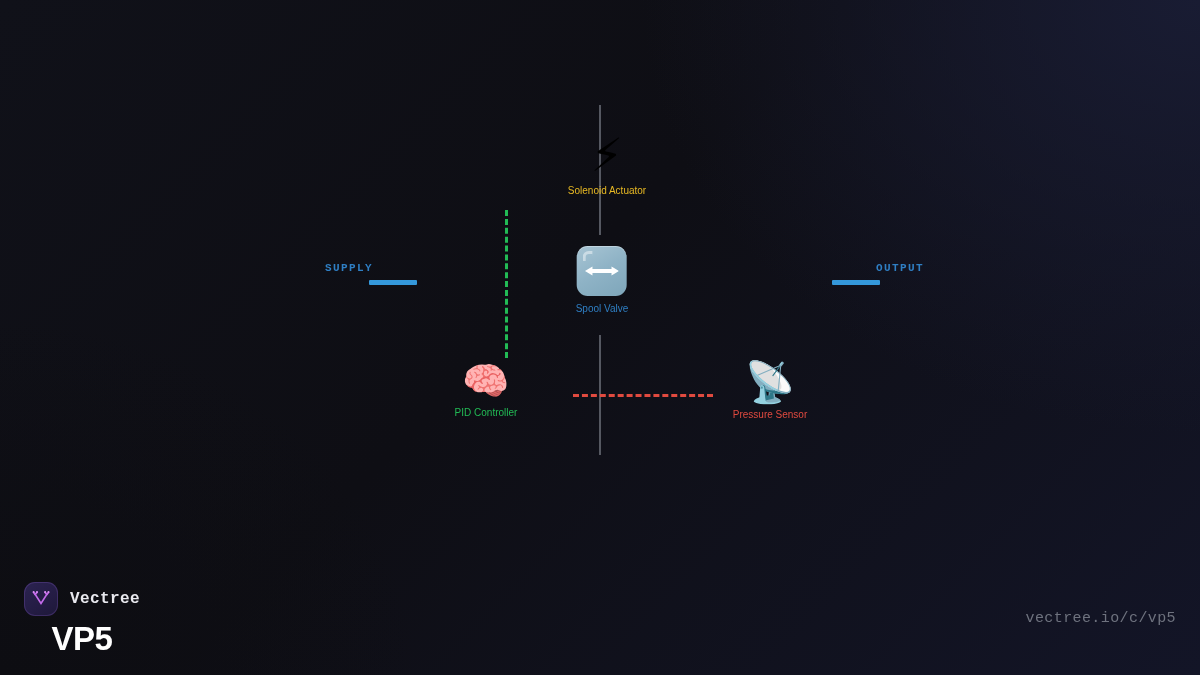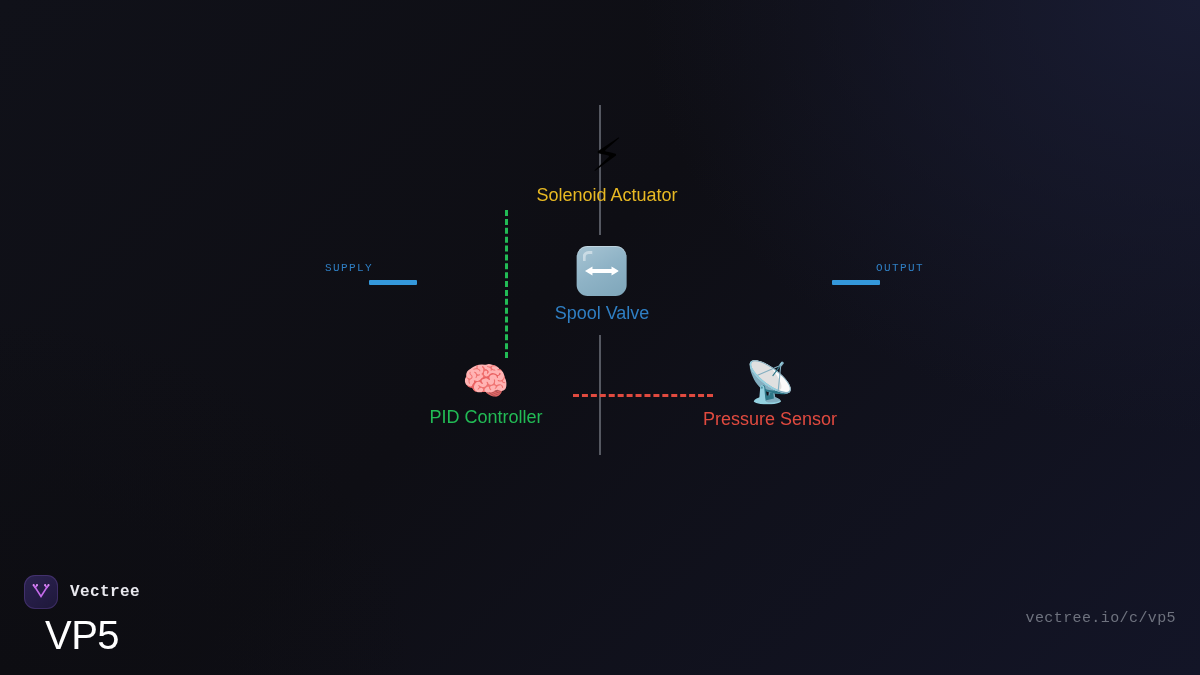--- a/index.html
+++ b/index.html
@@ -44,21 +44,21 @@
     align-items:center;
     transform:translate(-50%, 0);
   }
   .node-icon {
     line-height:1;
     text-align:center;
     font-family:"DejaVu Sans", sans-serif;
   }
   .node-label {
     margin-top:7px;
-    font-size:18px;
+    font-size:10px;
     white-space:nowrap;
     font-family:"Liberation Sans", sans-serif;
   }
 
   
   .valve-icon {
     width:50px; height:50px;
     border-radius:11px;
     background:linear-gradient(150deg,#a8c5d4 0%,#8fb3c6 48%,#7ea6ba 100%);
     position:relative;
@@ -80,20 +80,21 @@
     border-top:3px solid rgba(255,255,255,.45);
     border-left:3px solid rgba(255,255,255,.45);
     border-radius:6px 0 0 0;
   }
 
   
   .edge-badge {
     position:absolute;
     display:flex;
     flex-direction:column;
+    font-weight:bold;
   }
   .edge-badge-text {
     font-family:"Liberation Mono", monospace;
     font-size:11px;
     letter-spacing:1.4px;
     color:#2f7fc4;
     white-space:nowrap;
   }
   .edge-bar {
     height:5px;
@@ -128,22 +129,22 @@
   }
   .brand-name {
     font-family:"Liberation Mono", monospace;
     font-size:16px;
     font-weight:bold;
     color:#e8e8ee;
     letter-spacing:.4px;
   }
   .brand-code {
     font-family:"Liberation Sans", sans-serif;
-    font-size:40px;
-    font-weight:normal;
+    font-size:33px;
+    font-weight:bold;
     color:#ffffff;
     letter-spacing:-.5px;
     line-height:1;
   }
   #brand-url {
     position:absolute;
     right:24px; bottom:48px;
     font-family:"Liberation Mono", monospace;
     font-size:15px;
     color:#6e727e;

